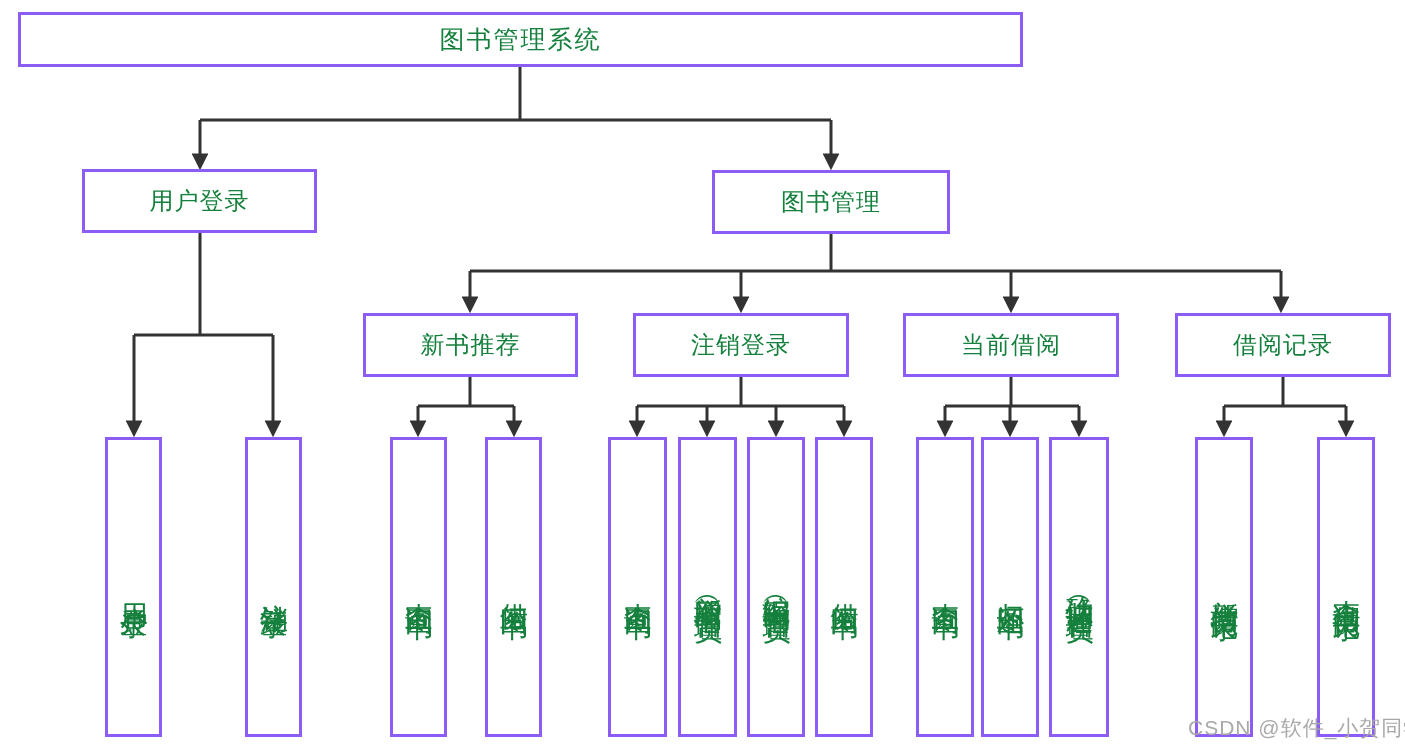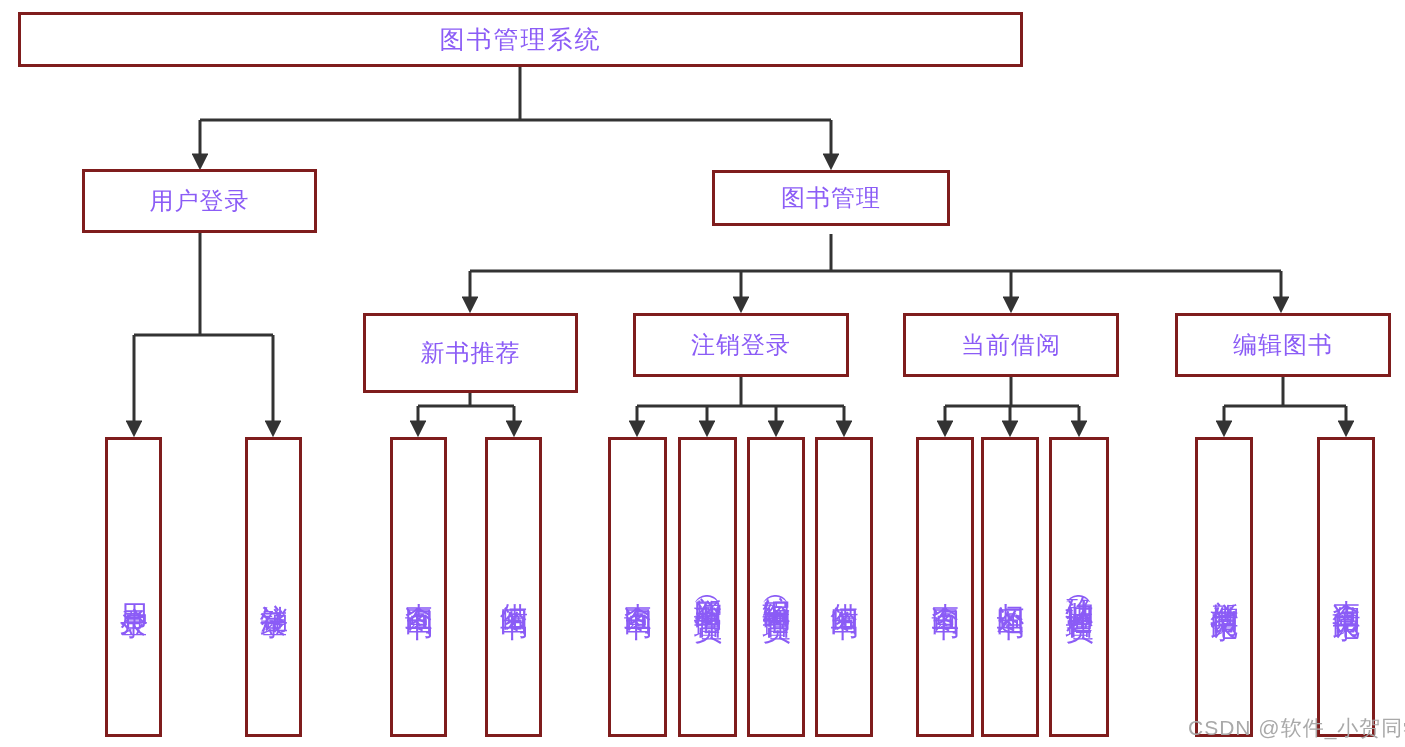--- a/index.html
+++ b/index.html
@@ -8,22 +8,22 @@
     width:1405px;height:747px;
     background:#ffffff;
     font-family:"Liberation Sans", sans-serif;
     overflow:hidden;
   }
   .wires{position:absolute;left:0;top:0;width:1405px;height:747px;}
   .node{
     position:absolute;
     box-sizing:border-box;
     background:#ffffff;
-    border:3px solid #7f1d1d;
-    color:#8b5cf6;
+    border:3px solid #8b5cf6;
+    color:#15803d;
     display:flex;align-items:center;justify-content:center;
     z-index:2;
   }
   .hbox{font-size:24px;letter-spacing:1px;}
   .rootbox{font-size:25px;letter-spacing:2px;}
   .vbox{
     font-size:28px;
     writing-mode:vertical-rl;
     text-orientation:mixed;
     letter-spacing:3px;
@@ -98,35 +98,35 @@
     </g>
   </svg>
 
   <div class="node rootbox" style="left:18px;top:12px;width:1005px;height:55px;">
     <span>图书管理系统</span>
   </div>
 
   <div class="node hbox" style="left:82px;top:169px;width:235px;height:64px;">
     <span>用户登录</span>
   </div>
-  <div class="node hbox" style="left:712px;top:170px;width:238px;height:56px;">
+  <div class="node hbox" style="left:712px;top:170px;width:238px;height:64px;">
     <span>图书管理</span>
   </div>
 
-  <div class="node hbox" style="left:363px;top:313px;width:215px;height:80px;text-align:center;">
+  <div class="node hbox" style="left:363px;top:313px;width:215px;height:64px;text-align:center;">
     <span>新书推荐</span>
   </div>
   <div class="node hbox" style="left:633px;top:313px;width:216px;height:64px;">
     <span>注销登录</span>
   </div>
   <div class="node hbox" style="left:903px;top:313px;width:216px;height:64px;font-family:Liberation Mono, monospace;">
     <span>当前借阅</span>
   </div>
   <div class="node hbox" style="left:1175px;top:313px;width:216px;height:64px;">
-    <span>编辑图书</span>
+    <span>借阅记录</span>
   </div>
 
   <div class="node vbox" style="left:105px;top:437px;width:57px;height:300px;">
     <span>用户登录</span>
   </div>
   <div class="node vbox" style="left:245px;top:437px;width:57px;height:300px;">
     <span>注销登录</span>
   </div>
 
   <div class="node vbox" style="left:390px;top:437px;width:57px;height:300px;">

